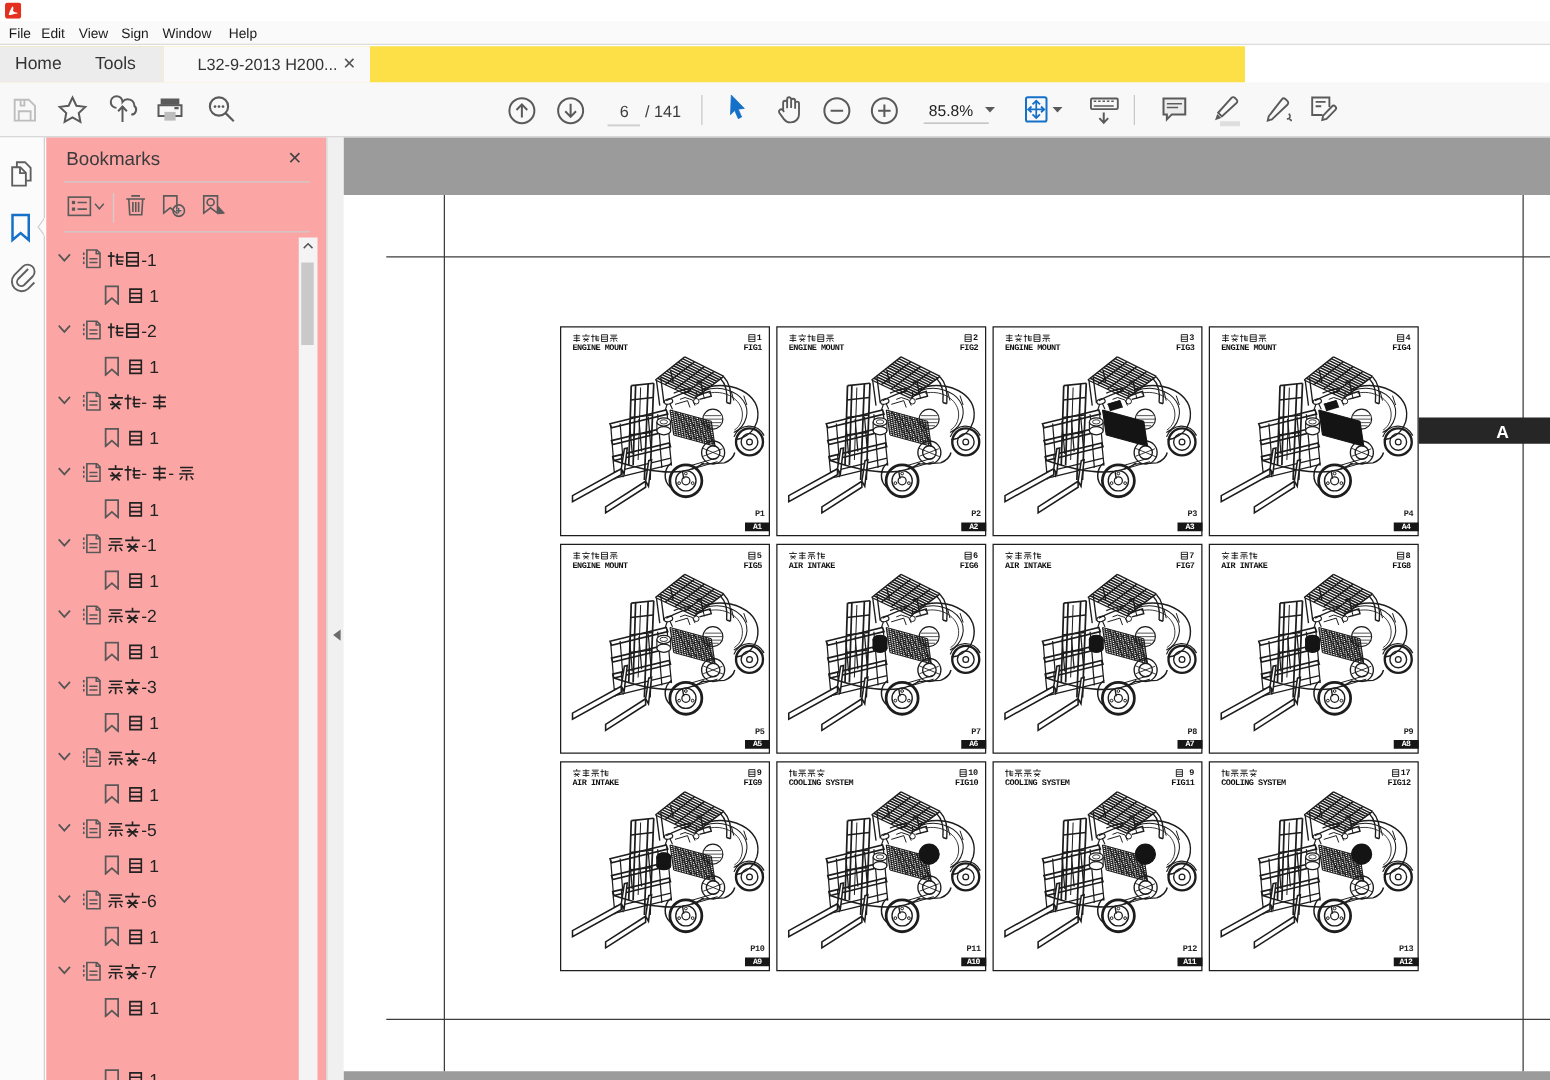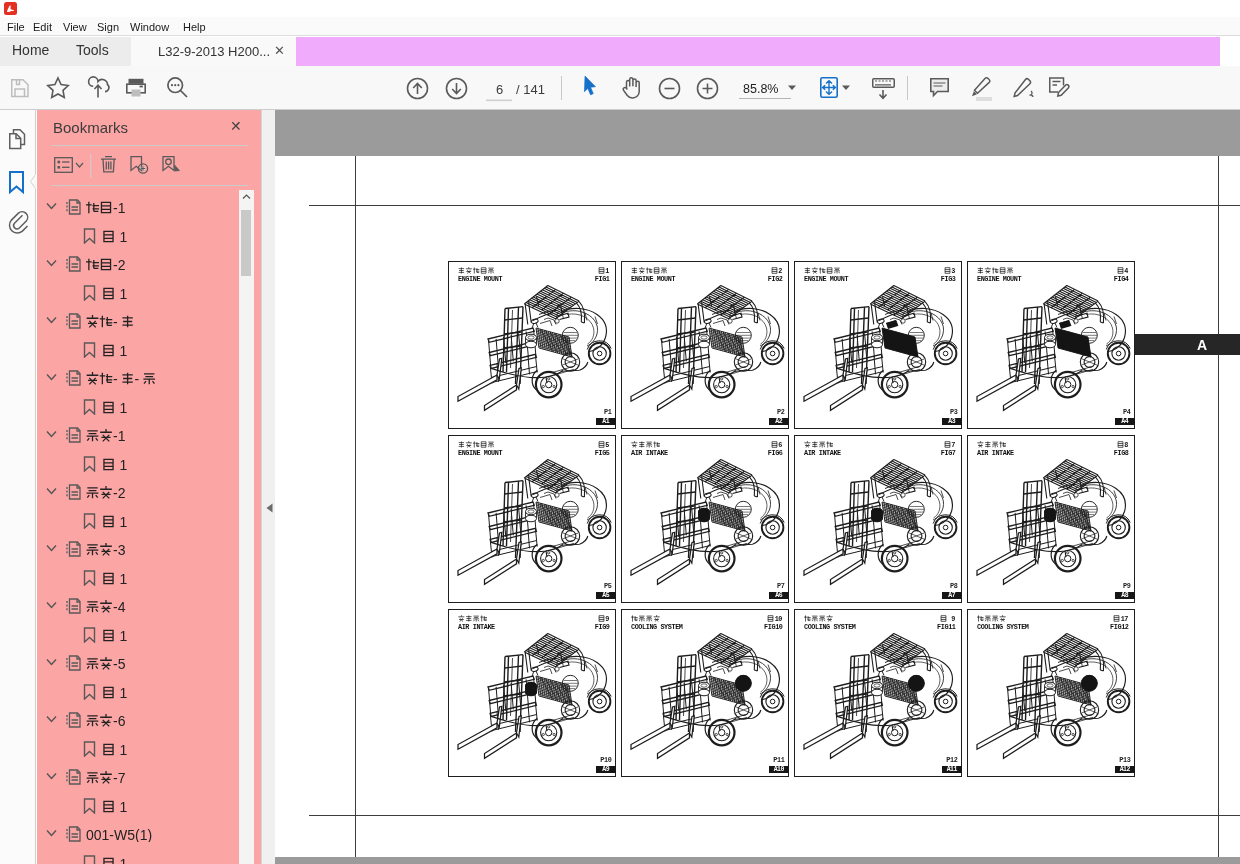--- a/index.html
+++ b/index.html
@@ -2,21 +2,21 @@
 <html><head>
 <meta charset="utf-8">
 <style>
 *{margin:0;padding:0;box-sizing:border-box}
 html,body{width:1240px;height:864px;overflow:hidden;font-family:"Liberation Sans",sans-serif;background:#fff}
 .abs{position:absolute}
 #titlebar{position:absolute;left:0;top:0;width:1240px;height:17px;background:#fff;font-size:10.5px;letter-spacing:-0.15px;color:#0a0a0a}
 #titlebar .t{position:absolute;left:33px;top:2.5px}
 #menubar{position:absolute;left:0;top:17px;width:1240px;height:19px;border-bottom:1px solid #dcdcdc;background:#fafafa;font-size:11px;color:#1a1a1a}
 #menubar span{position:absolute;top:4px}
-#tabbar{position:absolute;left:0;top:37px;width:1220px;height:29px;background:#f0abfc}
+#tabbar{position:absolute;left:0;top:37px;width:996px;height:29px;background:#fde047}
 #tabbar .lz{position:absolute;left:0;top:0;width:131px;height:29px;background:#ececec}
 #tabbar .hm{position:absolute;top:5px;font-size:14px;color:#333}
 #activetab{position:absolute;left:131px;top:0;width:165px;height:29px;background:#f9f9f9;font-size:13px;color:#333}
 #activetab .tt{position:absolute;left:27px;top:7px}
 #activetab .x{position:absolute;left:143px;top:6px;font-size:13px;color:#555}
 #toolbar{position:absolute;left:0;top:66px;width:1240px;height:43.5px;background:#f8f8f8;border-bottom:1px solid #cdcdcd}
 #toolbar svg{position:absolute;top:0;left:0}
 #main{position:absolute;left:0;top:110px;width:1240px;height:754px}
 #rail{position:absolute;left:0;top:0;width:36px;height:754px;background:#fbfbfb;border-right:1px solid #cfcfcf}
 #sidebar{position:absolute;left:37px;top:0;width:224px;height:754px;background:#fca5a5}
@@ -554,38 +554,20 @@
         </div>
         <div class="trow" style="top:598.5px">
           <svg style="position:absolute;left:46px;top:6px" width="13" height="16" viewBox="0 0 13 16">
             <path d="M1.5,1 H11.5 V15 L6.5,10.5 L1.5,15 Z" stroke="#585858" stroke-width="1.4" fill="none"></path>
           </svg>
           <span class="lbl" style="left:65px"><svg class="cjk" width="71" height="15" viewBox="0 -1 71 15" style="color:#222">
               <use href="#zc" x="0" y="0" width="13" height="13"></use>
               <text x="13.5" y="11.5" font-size="14" fill="currentColor" font-family="Liberation Sans,sans-serif">&nbsp;1</text>
             </svg></span>
         </div>
-        <div class="trow" style="top:627px">
-          <svg style="position:absolute;left:9px;top:9px" width="11" height="8" viewBox="0 0 11 8">
-            <path d="M1,1.5L5.5,6.5L10,1.5" stroke="#555" stroke-width="1.4" fill="none"></path>
-          </svg>
-          <svg style="position:absolute;left:29px;top:6px" width="15" height="16" viewBox="0 0 15 16">
-            <g stroke="#585858" fill="none" stroke-width="1.3">
-              <path d="M3.5,1 H11.5 L14,3.5 V15 H3.5 Z"></path>
-              <path d="M11,1.2 V4 H14"></path>
-              <g stroke-dasharray="2,1.6">
-                <path d="M1,3 V13"></path>
-              </g>
-              <path d="M5.5,8 H12 M5.5,11 H12"></path>
-            </g>
-          </svg>
-          <span class="lbl" style="left:49px"><svg class="cjk" width="74" height="15" viewBox="0 -1 74 15" style="color:#222">
-              <text x="0" y="11.5" font-size="14" fill="currentColor" font-family="Liberation Sans,sans-serif">001-W5(1)</text>
-            </svg></span>
-        </div>
         <div class="trow" style="top:655.5px">
           <svg style="position:absolute;left:46px;top:6px" width="13" height="16" viewBox="0 0 13 16">
             <path d="M1.5,1 H11.5 V15 L6.5,10.5 L1.5,15 Z" stroke="#585858" stroke-width="1.4" fill="none"></path>
           </svg>
           <span class="lbl" style="left:65px"><svg class="cjk" width="71" height="15" viewBox="0 -1 71 15" style="color:#222">
               <use href="#zc" x="0" y="0" width="13" height="13"></use>
               <text x="13.5" y="11.5" font-size="14" fill="currentColor" font-family="Liberation Sans,sans-serif">&nbsp;1</text>
             </svg></span>
         </div>
       </div>

